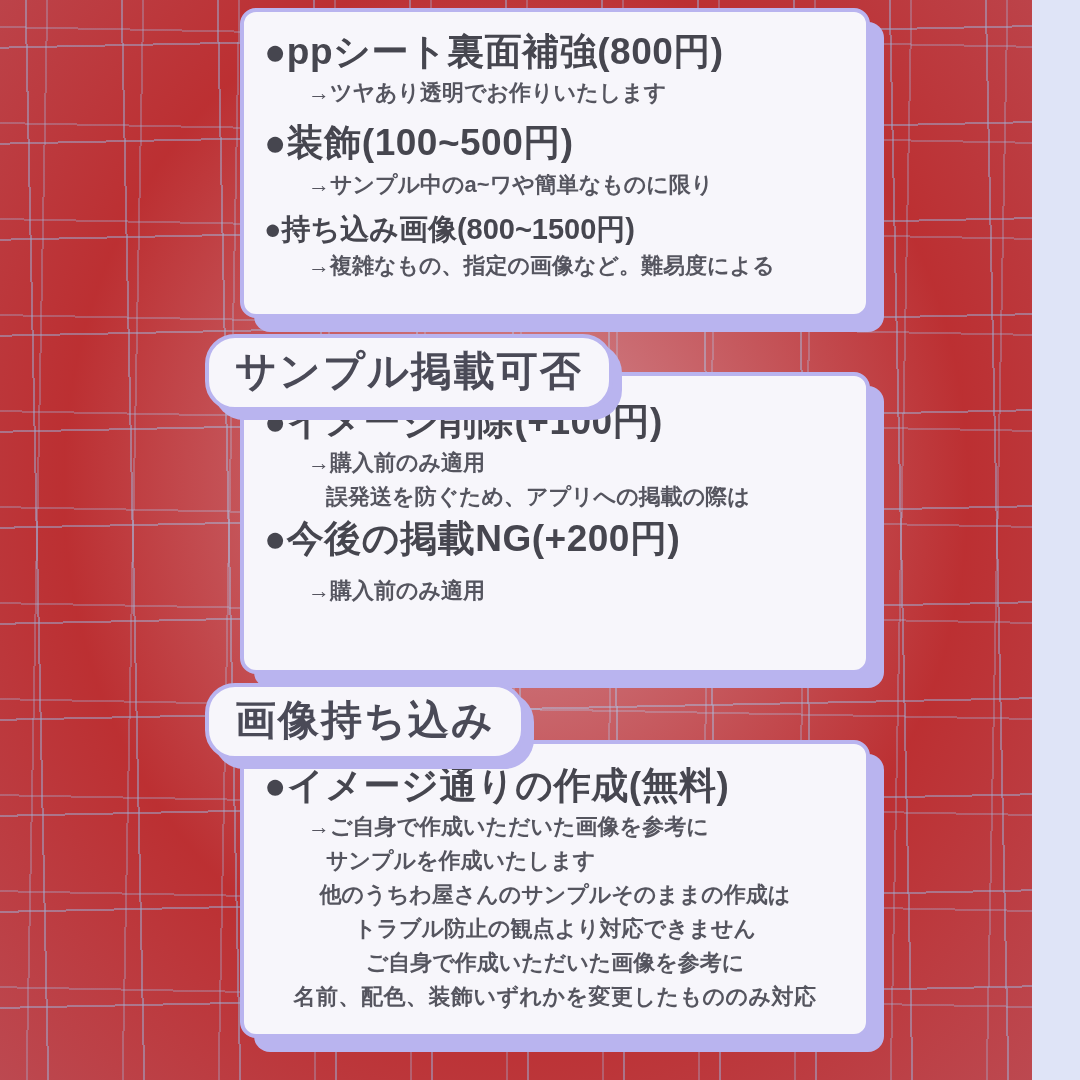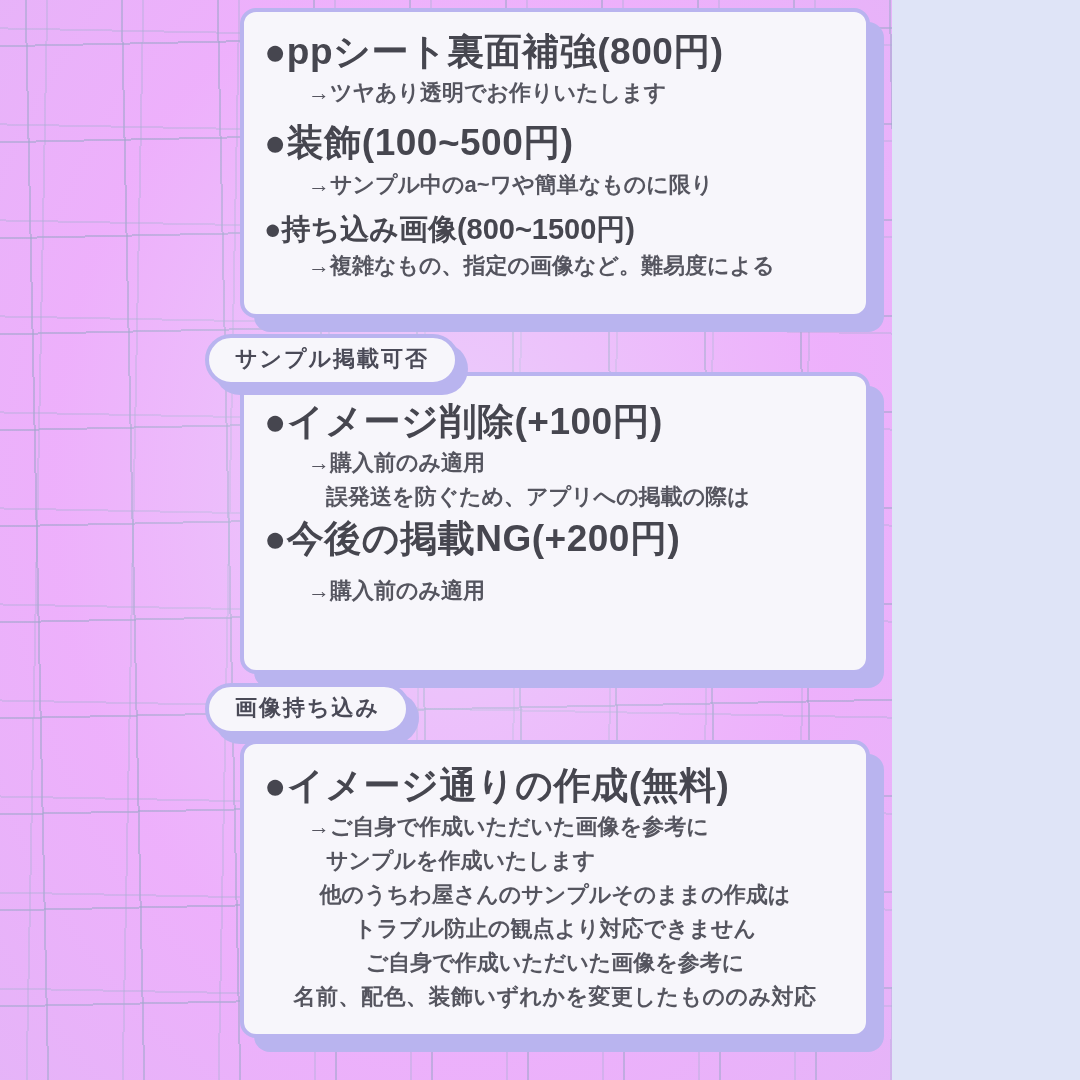--- a/index.html
+++ b/index.html
@@ -10,23 +10,23 @@
     width: 1080px;
     height: 1080px;
     font-family: "Liberation Sans", sans-serif;
     background: #dfe4f7;
     overflow: hidden;
   }
 
   
   #page {
     position: relative;
-    width: 892px;
+    width: 1032px;
     height: 1080px;
-    background: #f0abfc;
+    background: #b91c1c;
     overflow: hidden;
   }
   .grid-layer {
     position: absolute;
     inset: -60px;
     background-image:
       repeating-linear-gradient(to right, rgba(150,158,196,0.55) 0 2px, transparent 2px 96px),
       repeating-linear-gradient(to bottom, rgba(150,158,196,0.55) 0 2px, transparent 2px 96px);
     transform: rotate(-1.2deg);
   }
@@ -60,21 +60,21 @@
   .tab {
     position: absolute;
     box-sizing: border-box;
     background: #f7f6fb;
     border: 4px solid #b9b4ef;
     border-radius: 30px;
     box-shadow: 9px 9px 0 0 #b9b4ef;
     padding: 6px 26px 8px 26px;
     color: #4a4a57;
     font-weight: bold;
-    font-size: 22px;
+    font-size: 41px;
     letter-spacing: 2px;
     white-space: nowrap;
     z-index: 5;
   }
 
   
   .bullet-row {
     display: flex;
     align-items: flex-start;
     gap: 10px;

